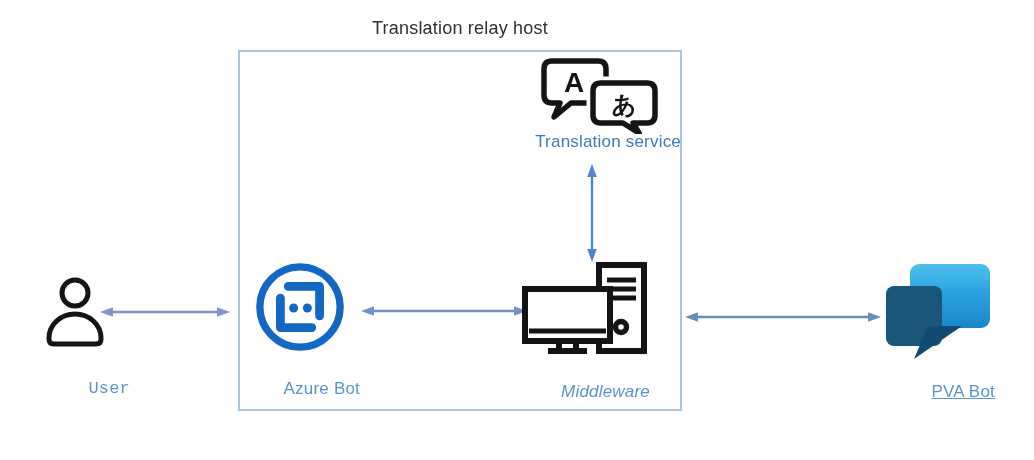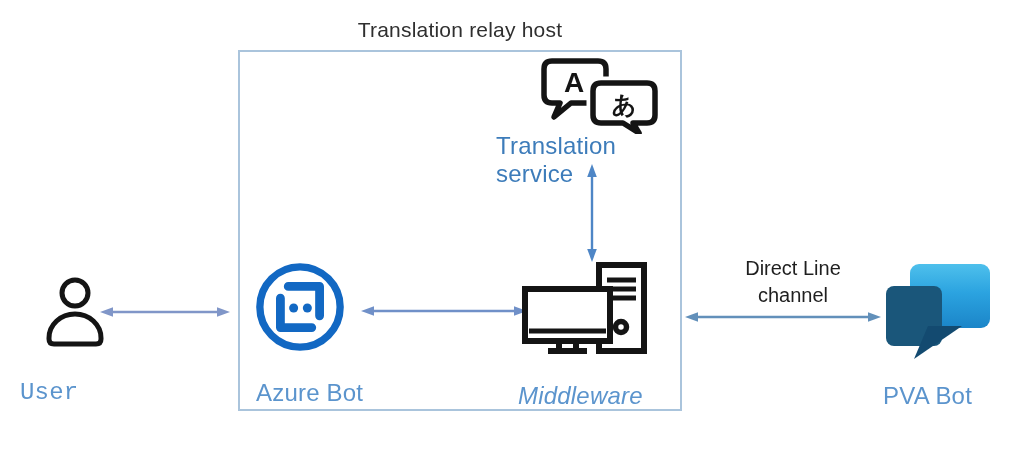--- a/index.html
+++ b/index.html
@@ -3,28 +3,28 @@
 <meta charset="utf-8">
 <style>
   html,body{margin:0;padding:0;background:#ffffff;}
   .stage{
     position:relative;width:1034px;height:460px;background:#ffffff;overflow:hidden;
     font-family:"Liberation Sans","DejaVu Sans",sans-serif;
   }
   .abs{position:absolute;}
   .title{
     left:238px;top:18px;width:444px;text-align:center;
-    font-size:21px;color:#2f2f2f;letter-spacing:.2px;
+    font-size:18px;color:#2f2f2f;letter-spacing:.2px;
   }
   .relay-box{
     left:238px;top:50px;width:440px;height:357px;
     border:2px solid #aac4dc;background:transparent;
   }
   .node-label{
-    font-size:24px;color:#5b94cd;text-align:left;letter-spacing:.2px;
+    font-size:17px;color:#5b94cd;text-align:right;letter-spacing:.2px;
   }
   .trans-label{color:#3d7cba;}
   .edge-label{
     left:717px;top:255px;width:152px;text-align:center;
     font-size:20px;color:#1f1f1f;line-height:1.35;
   }
   svg{display:block;}
 </style>
 </head>
 <body>
@@ -50,21 +50,21 @@
 
   <div class="abs" style="left:253px;top:260px;">
     <svg width="94" height="94" viewBox="0 0 96 96">
       <circle cx="48" cy="48" r="41" fill="#ffffff" stroke="#1268c3" stroke-width="7.5"></circle>
       <polyline points="36,27 68,27 68,57" fill="none" stroke="#1268c3" stroke-width="9" stroke-linecap="round" stroke-linejoin="round"></polyline>
       <polyline points="28,39 28,69 60,69" fill="none" stroke="#1268c3" stroke-width="9" stroke-linecap="round" stroke-linejoin="round"></polyline>
       <circle cx="41.5" cy="49" r="4.6" fill="#1268c3"></circle>
       <circle cx="55.5" cy="49" r="4.6" fill="#1268c3"></circle>
     </svg>
   </div>
-  <div class="abs node-label" style="left:240px;top:379px;width:120px;padding-left:16px;">Azure Bot</div>
+  <div class="abs node-label" style="left:240px;top:379px;width:120px;">Azure Bot</div>
 
   <svg class="abs" style="left:360px;top:303px;" width="168" height="16" viewBox="0 0 168 16">
     <line x1="11" y1="8" x2="157" y2="8" stroke="#7090c8" stroke-width="2.4"></line>
     <polygon points="1,8 14,3.2 14,12.8" fill="#7090c8"></polygon>
     <polygon points="167,8 154,3.2 154,12.8" fill="#7090c8"></polygon>
   </svg>
 
   <div class="abs" style="left:521px;top:260px;">
     <svg width="126" height="96" viewBox="0 0 126 96">
 
@@ -95,21 +95,20 @@
       <path d="M11 3 H57 Q65 3 65 11 V37 Q65 45 57 45 H30 L13 59 L19 45 H11 Q3 45 3 37 V11 Q3 3 11 3 Z" fill="#ffffff" stroke="#141414" stroke-width="5.5" stroke-linejoin="round"></path>
       <text x="33" y="34" text-anchor="middle" font-size="28" font-weight="bold" fill="#141414" font-family="'Liberation Sans',sans-serif">A</text>
 
       <path d="M60 25 H106 Q114 25 114 33 V57 Q114 65 106 65 H92 L98 75 L82 65 H60 Q52 65 52 57 V33 Q52 25 60 25 Z" fill="#ffffff" stroke="#ffffff" stroke-width="13" stroke-linejoin="round"></path>
       <path d="M60 25 H106 Q114 25 114 33 V57 Q114 65 106 65 H92 L98 75 L82 65 H60 Q52 65 52 57 V33 Q52 25 60 25 Z" fill="#ffffff" stroke="#141414" stroke-width="5.5" stroke-linejoin="round"></path>
       <text x="83" y="55" text-anchor="middle" font-size="24" font-weight="bold" fill="#141414" font-family="'DejaVu Sans',sans-serif">あ</text>
     </svg>
   </div>
   <div class="abs node-label trans-label" style="left:496px;top:132px;width:185px;">Translation service</div>
 
-  <div class="abs edge-label">Direct Line channel</div>
 
   <svg class="abs" style="left:684px;top:309px;" width="198" height="16" viewBox="0 0 198 16">
     <line x1="11" y1="8" x2="187" y2="8" stroke="#6290ba" stroke-width="2.6"></line>
     <polygon points="1,8 14,3.2 14,12.8" fill="#6290ba"></polygon>
     <polygon points="197,8 184,3.2 184,12.8" fill="#6290ba"></polygon>
   </svg>
 
   <div class="abs" style="left:884px;top:262px;">
     <svg width="108" height="100" viewBox="0 0 108 100">
       <defs>
@@ -120,15 +119,15 @@
         </linearGradient>
       </defs>
 
       <rect x="26" y="2" width="80" height="64" rx="9" fill="url(#pvaGrad)"></rect>
 
       <rect x="2" y="24" width="56" height="60" rx="8" fill="#1a567a"></rect>
 
       <polygon points="44,64 78,64 30,97" fill="#134a70"></polygon>
     </svg>
   </div>
-  <div class="abs node-label" style="left:883px;top:382px;width:112px;">PVA Bot</div>
+  <div class="abs node-label" style="left:883px;top:382px;width:112px;text-decoration:underline;">PVA Bot</div>
 
 </div>
 
 </body></html>

